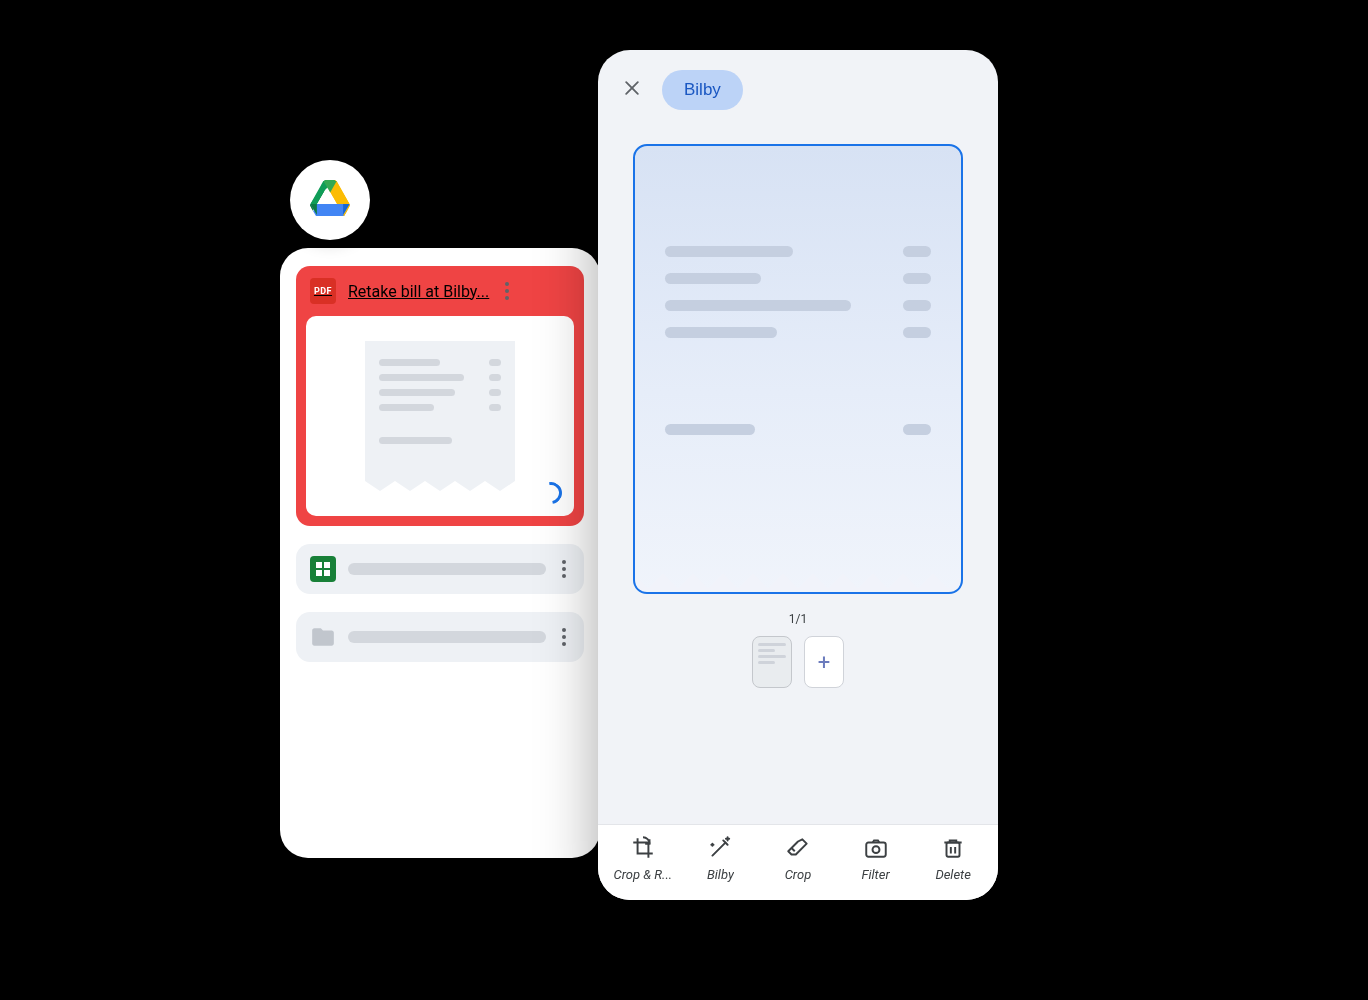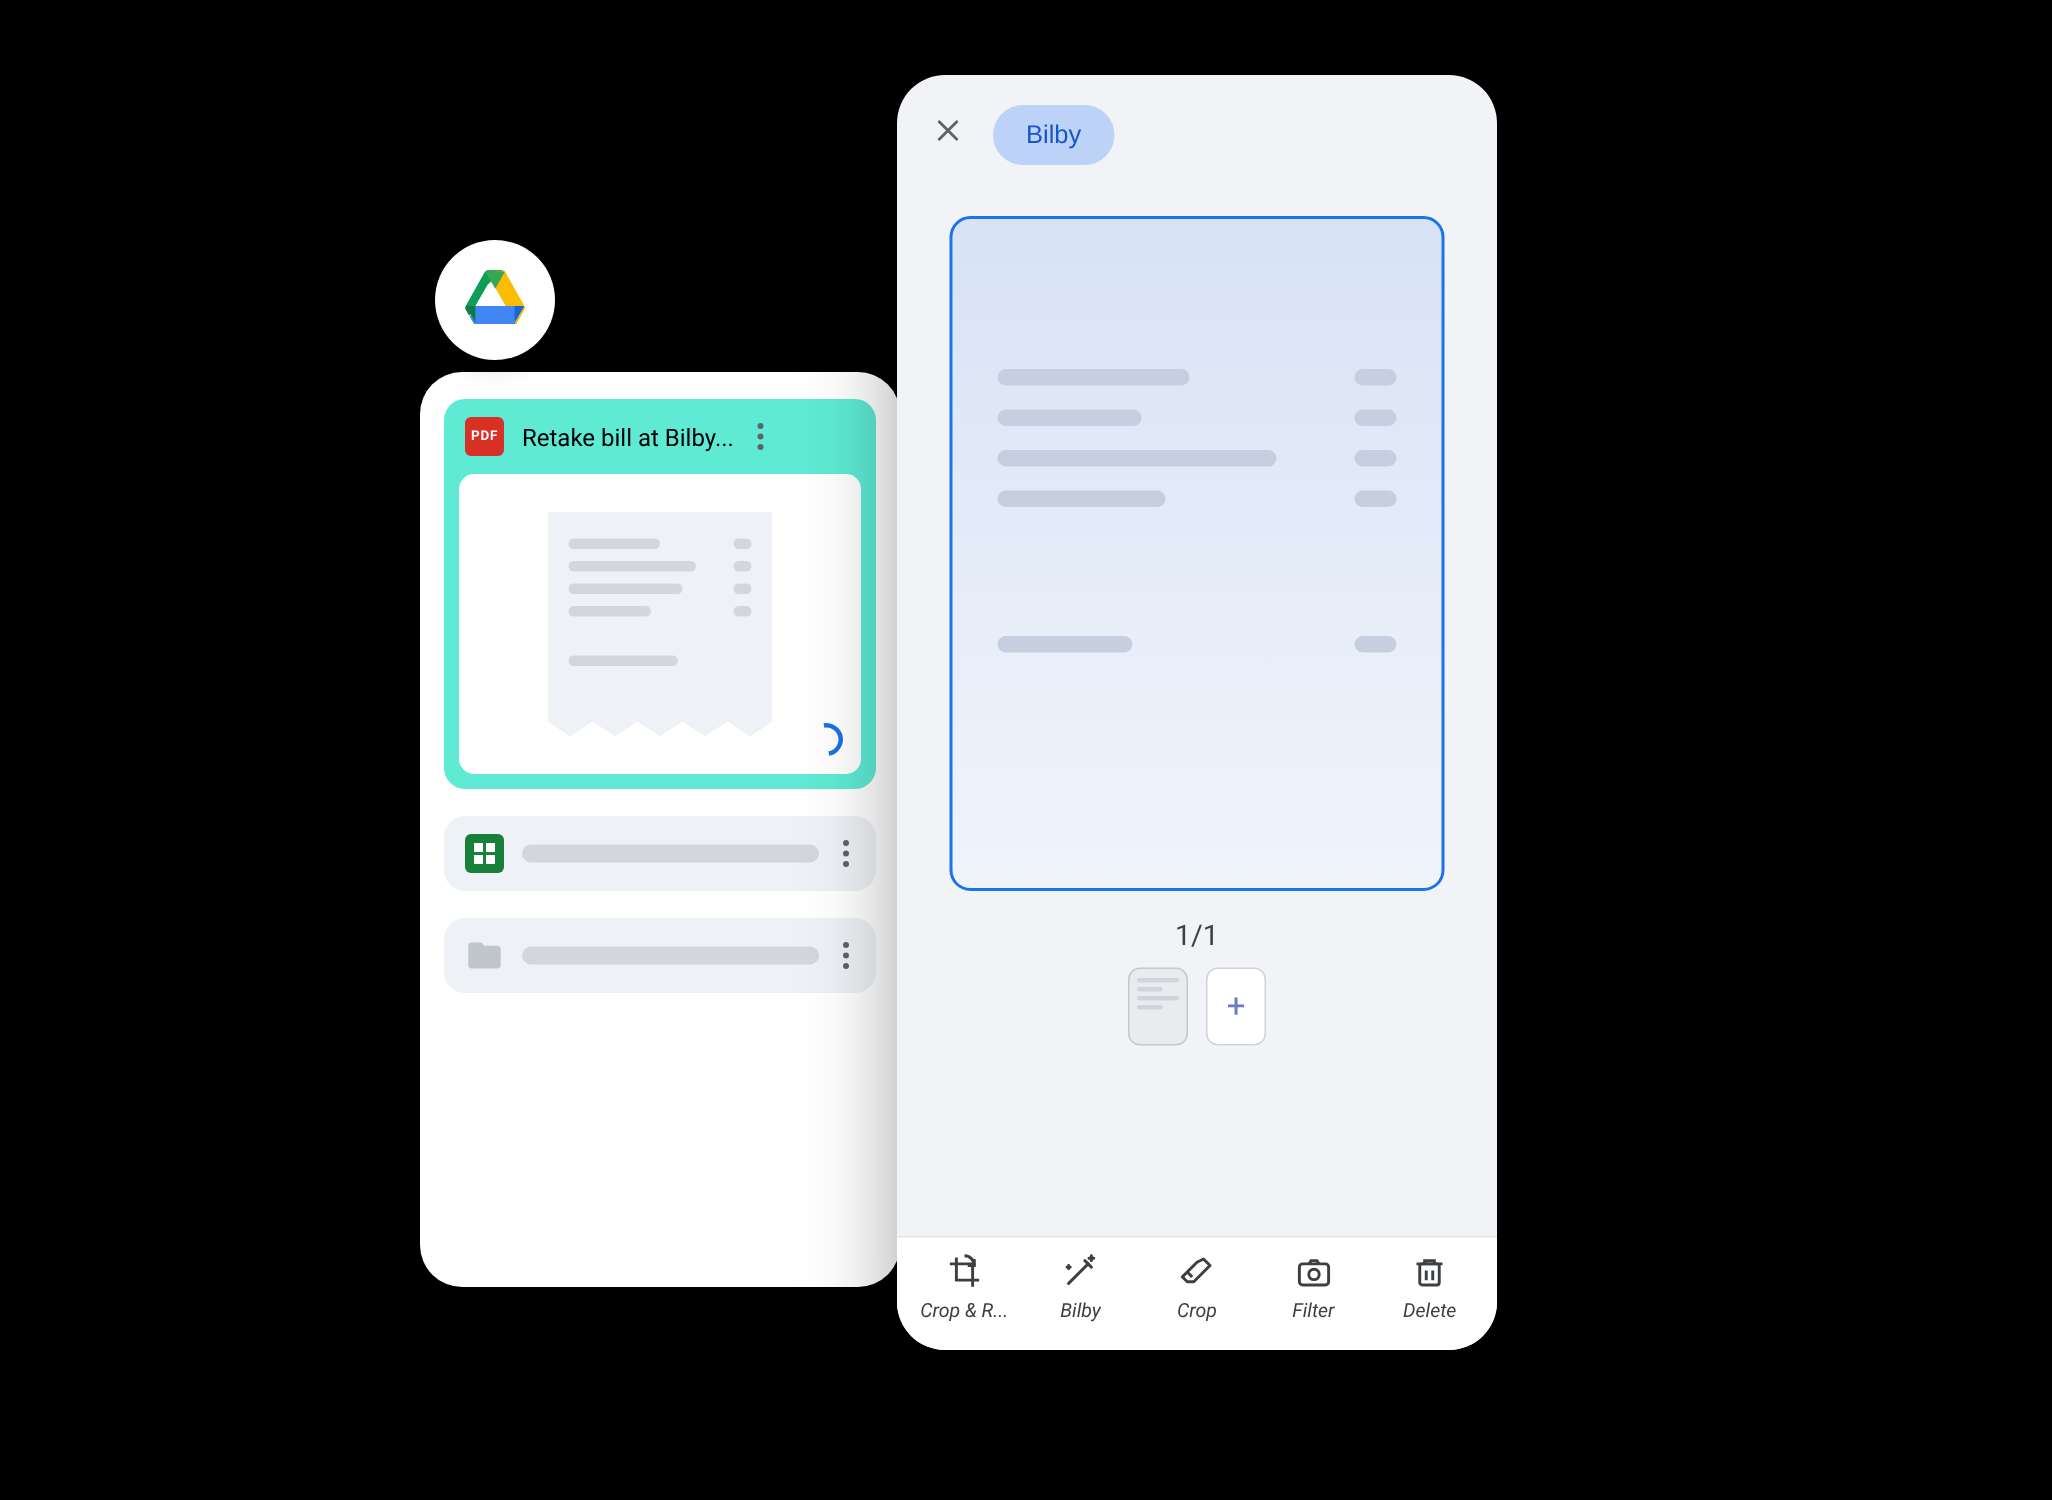--- a/index.html
+++ b/index.html
@@ -87,24 +87,25 @@
       linear-gradient(#188038,#188038) center/100% 2px no-repeat,
       linear-gradient(#188038,#188038) center/2px 100% no-repeat;
   }
   .folder-icon {
     width: 26px; height: 22px;
   }
   .folder-icon svg { width:100%; height:100%; fill:#c1c6cd; }
 
   
   .pdf-preview-block {
-    background:#5eead4;
+    background:#ef4444;
     border-radius:14px;
     padding: 0;
     overflow:hidden;
+    text-decoration:underline;
   }
   .pdf-preview-block .hdr {
     display:flex; align-items:center; gap:12px;
     padding:12px 14px;
   }
   .pdf-preview-block .body {
     background:#fff;
     margin: 0 10px 10px 10px;
     border-radius: 10px;
     height: 200px;
@@ -215,21 +216,21 @@
     background-position: bottom;
     background-repeat: repeat-x;
     opacity:0.9;
   }
   .scan-row { display:flex; justify-content:space-between; gap:20px; margin-bottom:16px; }
   .scan-row .l { height:11px; background:#c5cfe0; border-radius:6px; }
   .scan-row .r { height:11px; background:#c5cfe0; border-radius:6px; width:28px; }
 
   .page-indicator {
     margin-top: 18px;
-    font-size: 19px; color:#3c4043;
+    font-size: 12px; color:#3c4043;
   }
   .thumb-row {
     margin-top: 10px;
     display:flex; gap:12px; align-items:center;
   }
   .thumb {
     width:40px; height:52px; border:1px solid #c4c7cc; border-radius:8px;
     background:#e9ecef; position:relative; padding:6px 5px;
   }
   .thumb .tline { height:3px; background:#cfd3da; border-radius:2px; margin-bottom:3px; }

